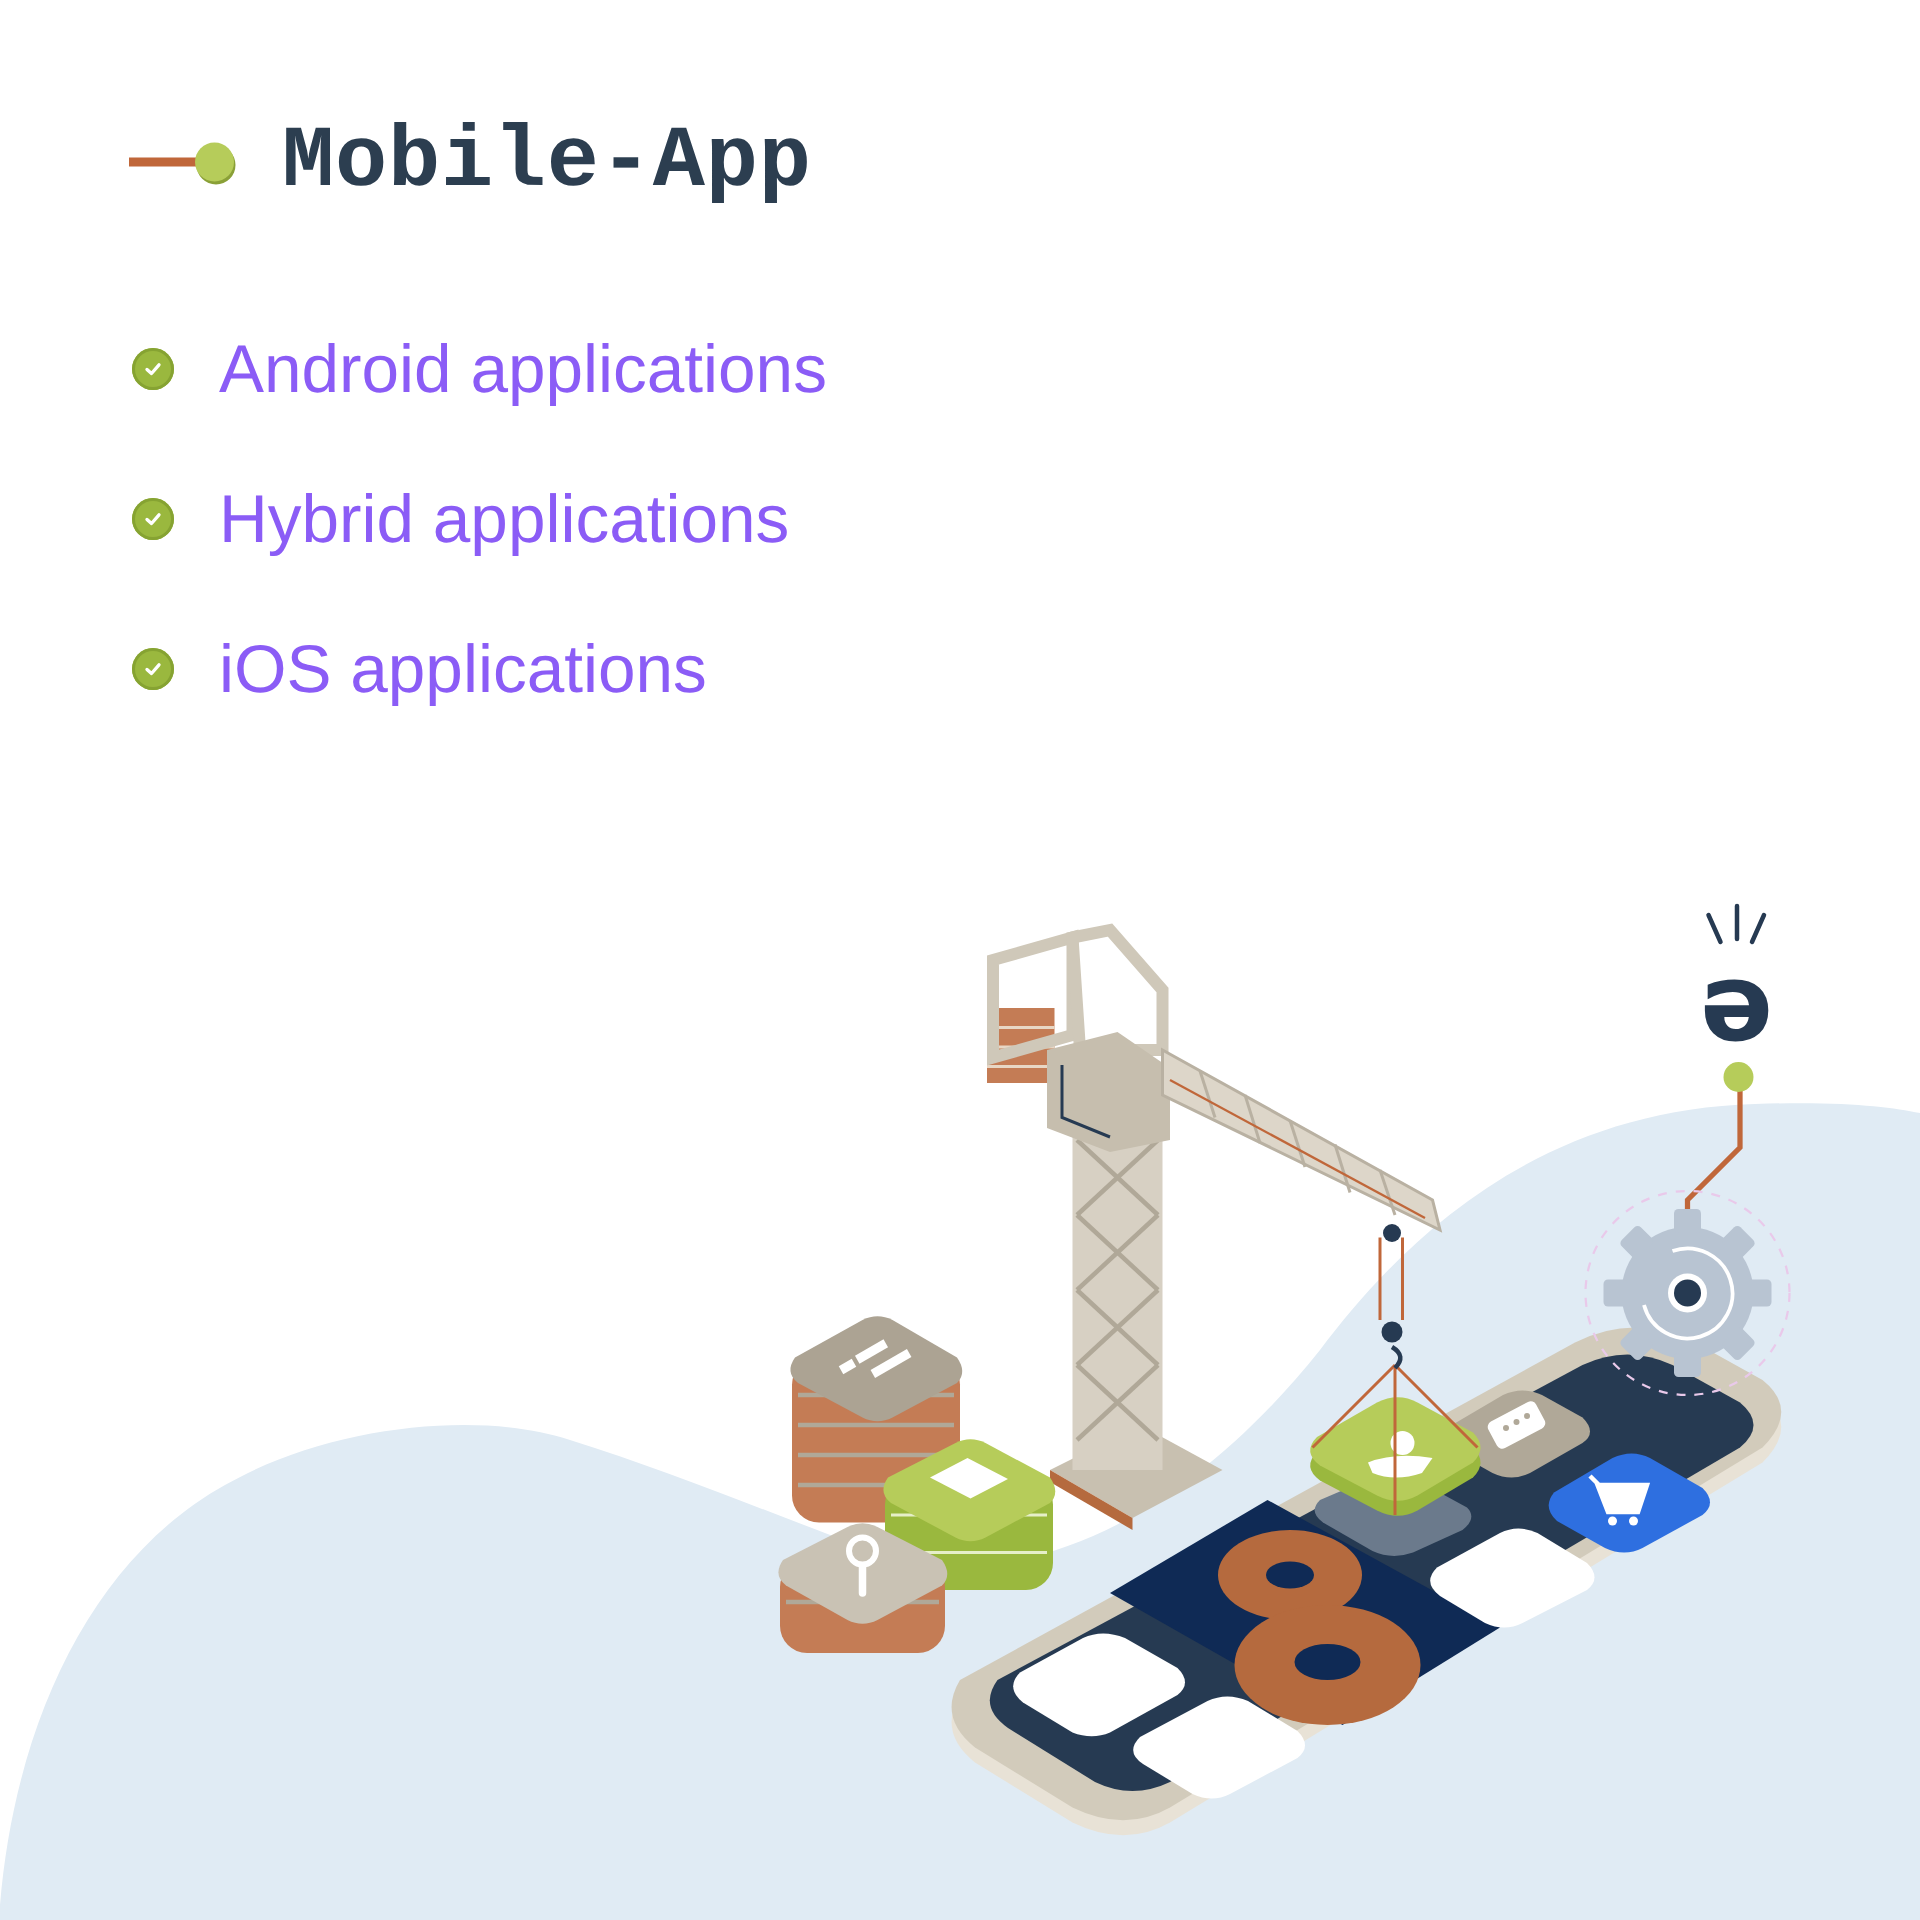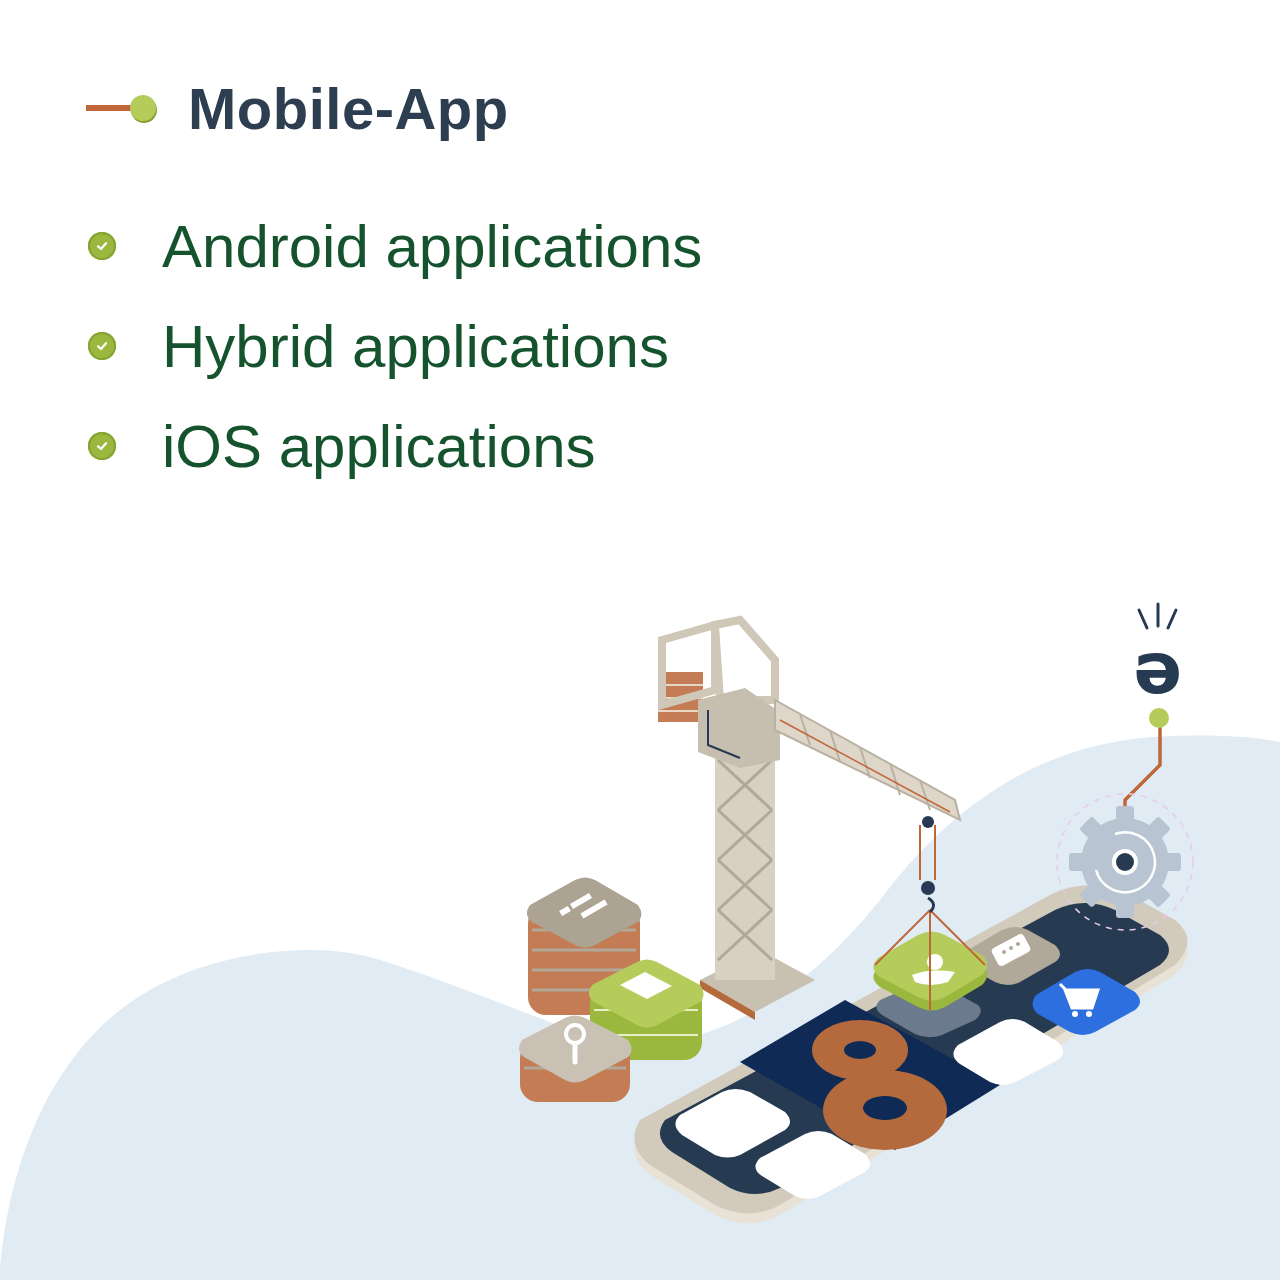--- a/index.html
+++ b/index.html
@@ -1,26 +1,26 @@
 <!DOCTYPE html>
 <html><head>
 <meta charset="utf-8">
 <style>
   html, body { margin:0; padding:0; }
   body { width:1280px; height:1280px; position:relative; overflow:hidden; background:#ffffff; font-family:"Liberation Sans", sans-serif; }
   .bg-blob { position:absolute; left:0; top:0; width:1280px; height:1280px; }
-  .title-row { position:absolute; left:86px; top:72px; height:72px; display:flex; align-items:center; }
+  .title-row { position:absolute; left:86px; top:72px; height:72px; display:flex; align-items:center;font-family:Liberation Mono, monospace; }
   .title-line { width:48px; height:6px; background:#c0673a; }
   .title-dot { width:26px; height:26px; border-radius:50%; background:#b6cc5a; box-shadow:1px 2px 0 #8aa037; margin-left:-4px; }
   .title-text { margin-left:32px; font-size:58px; font-weight:700; color:#2c3e50; letter-spacing:0.5px; }
   .list { position:absolute; left:88px; top:196px; margin:0; padding:0; list-style:none; }
   .list-item { display:flex; align-items:center; height:100px; }
   .check { width:28px; height:28px; border-radius:50%; background:#9ab83e; box-shadow:inset 0 0 0 2px #86a332; display:flex; align-items:center; justify-content:center; }
   .check svg { width:14px; height:14px; }
-  .item-text { margin-left:46px; font-size:60px; color:#14532d; }
+  .item-text { margin-left:30px; font-size:45px; color:#8b5cf6; }
   .illus { position:absolute; left:0; top:0; width:1280px; height:1280px; }
 </style>
 </head>
 <body>
 
 <svg class="bg-blob" viewBox="0 0 1280 1280">
   <path d="M0 1280 L0 1270 C10 1150 60 1040 150 990 C220 950 320 940 380 960 C460 985 540 1020 600 1040 C700 1060 800 1000 880 900 C940 820 1030 740 1170 736 C1230 734 1260 738 1280 742 L1280 1280 Z" fill="#e0ebf4"></path>
 </svg>
 
 <div class="title-row">

